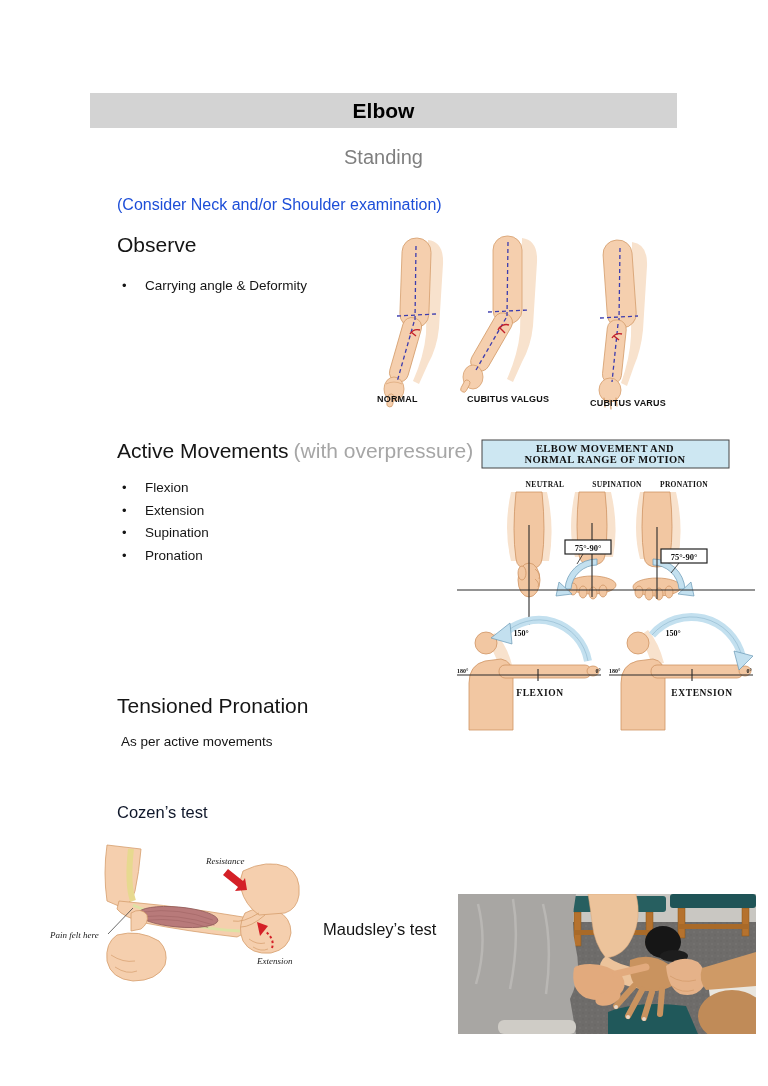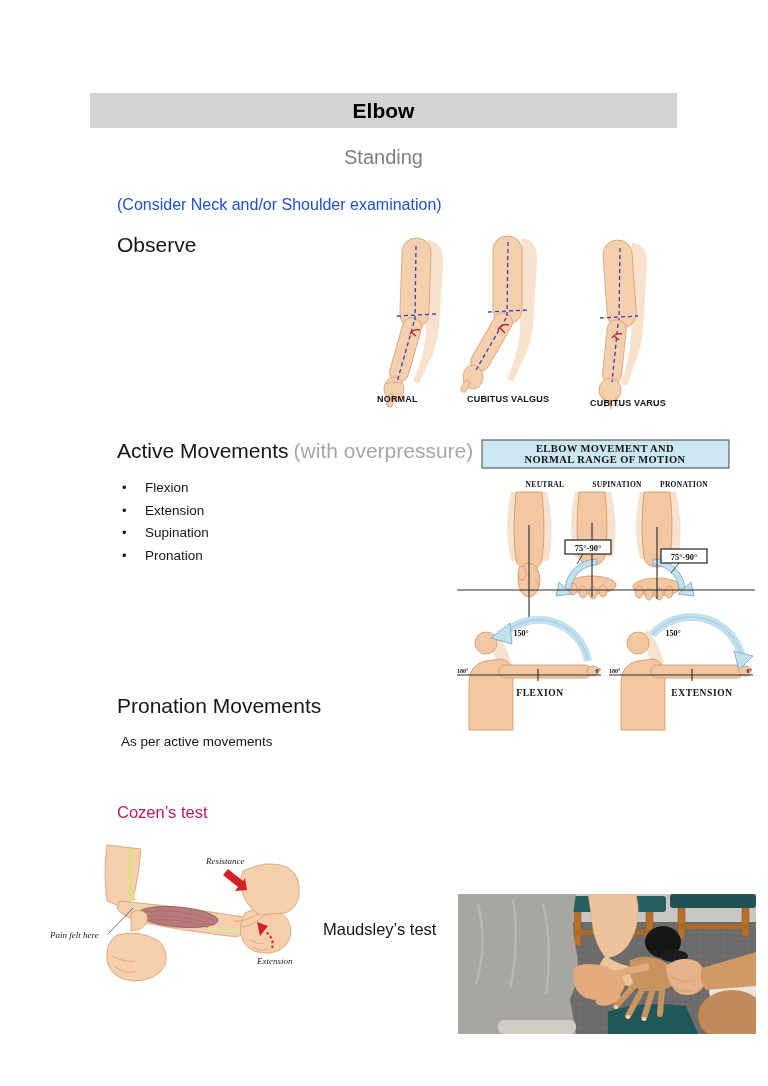--- a/index.html
+++ b/index.html
@@ -27,21 +27,21 @@
   .bullets.observe-list { top:277px; }
   .bullets.active-list { top:479px; }
   .bullets li {
     position:relative; padding-left:28px; font-size:13.5px; height:22.6px;
     line-height:17px; color:#151515;
   }
   .bullets li::before { content:"•"; position:absolute; left:5px; top:0; font-size:13px; }
   .body-line { position:absolute; left:121px; font-size:13.5px; color:#151515; }
   .body-line.asper { top:734px; }
   .gray-line { position:absolute; left:117px; top:764px; font-size:16.5px; color:#a6a6a6; }
-  .cozens-line { position:absolute; left:117px; top:803px; font-size:16.5px; color:#be185d; }
+  .cozens-line { position:absolute; left:117px; top:803px; font-size:16.5px; color:#0f172a; }
   .maudsley-line { position:absolute; left:323px; top:920px; font-size:16.5px; color:#151515; }
   
   .fig { position:absolute; }
   .fig-carrying { left:362px; top:226px; }
   .fig-rom { left:455px; top:437px; }
   .fig-cozen { left:35px; top:843px; }
   .fig-photo { left:458px; top:894px; }
   
   text { fill:#111; }
   .fig-label { font:bold 9px "Liberation Sans", sans-serif; letter-spacing:.2px; }
@@ -68,20 +68,23 @@
   <div class="title-bar">
     <span>Elbow</span>
   </div>
 
   <div class="subtitle">Standing</div>
 
   <div class="consider-note">(Consider Neck and/or Shoulder examination)</div>
 
   <div class="h2 observe">Observe</div>
 
+  <ul class="bullets observe-list">
+    <li><span>Carrying angle &amp; Deformity</span></li>
+  </ul>
 
   <svg class="fig fig-carrying" width="335" height="185" viewBox="0 0 335 185">
 
     <g transform="translate(8,6)">
       <path class="ghost" d="M58 8 Q74 10 73 32 L69 96 Q67 116 58 132 L49 152 L43 149 Q54 124 56 102 Z"></path>
       <rect class="skin" x="31" y="6" width="29" height="90" rx="14" transform="rotate(2 45 50)"></rect>
       <rect class="skin" x="34" y="86" width="19" height="66" rx="9" transform="rotate(16 44 90)"></rect>
       <ellipse class="skin" cx="24" cy="157" rx="10" ry="12"></ellipse>
       <rect class="skin" x="18" y="162" width="6" height="13" rx="3" transform="rotate(10 21 165)"></rect>
       <path d="M16 152 q8 -4 16 0" stroke="#d59e6d" fill="none" stroke-width="0.6"></path>
@@ -214,21 +217,21 @@
       <polygon class="arcblue" points="279,214 298,219 284,233"></polygon>
       <text class="rom-angle" x="218" y="199">150°</text>
       <line class="blkline" x1="154" y1="238" x2="298" y2="238"></line>
       <line class="blkline" x1="237" y1="232" x2="237" y2="244" stroke-width="1.5"></line>
       <text class="rom-scale" x="154" y="236">180°</text>
       <text class="rom-scale end" x="297" y="236">0°</text>
       <text class="rom-motion" x="247" y="259">EXTENSION</text>
     </g>
   </svg>
 
-  <div class="h2 tensioned">Pronation Movements</div>
+  <div class="h2 tensioned">Tensioned Pronation</div>
   <div class="body-line asper">As per active movements</div>
   <div class="cozens-line">Cozen’s test</div>
 
   <svg class="fig fig-cozen" width="290" height="160" viewBox="0 0 290 160">
     <g>
       <path class="skin" d="M72 2 L106 6 Q104 30 100 48 Q96 62 86 64 L72 58 Q68 30 72 2 Z"></path>
       <path d="M96 6 Q92 40 98 58" stroke="#e7d98f" stroke-width="6" fill="none"></path>
       <path class="skin" d="M84 58 Q130 62 170 68 L208 74 Q214 80 210 90 L202 94 Q150 88 110 80 Q88 74 82 66 Z"></path>
       <path d="M98 62 Q150 86 205 88" stroke="#dde2a5" stroke-width="3" fill="none"></path>
       <g transform="rotate(5 143 74)">

